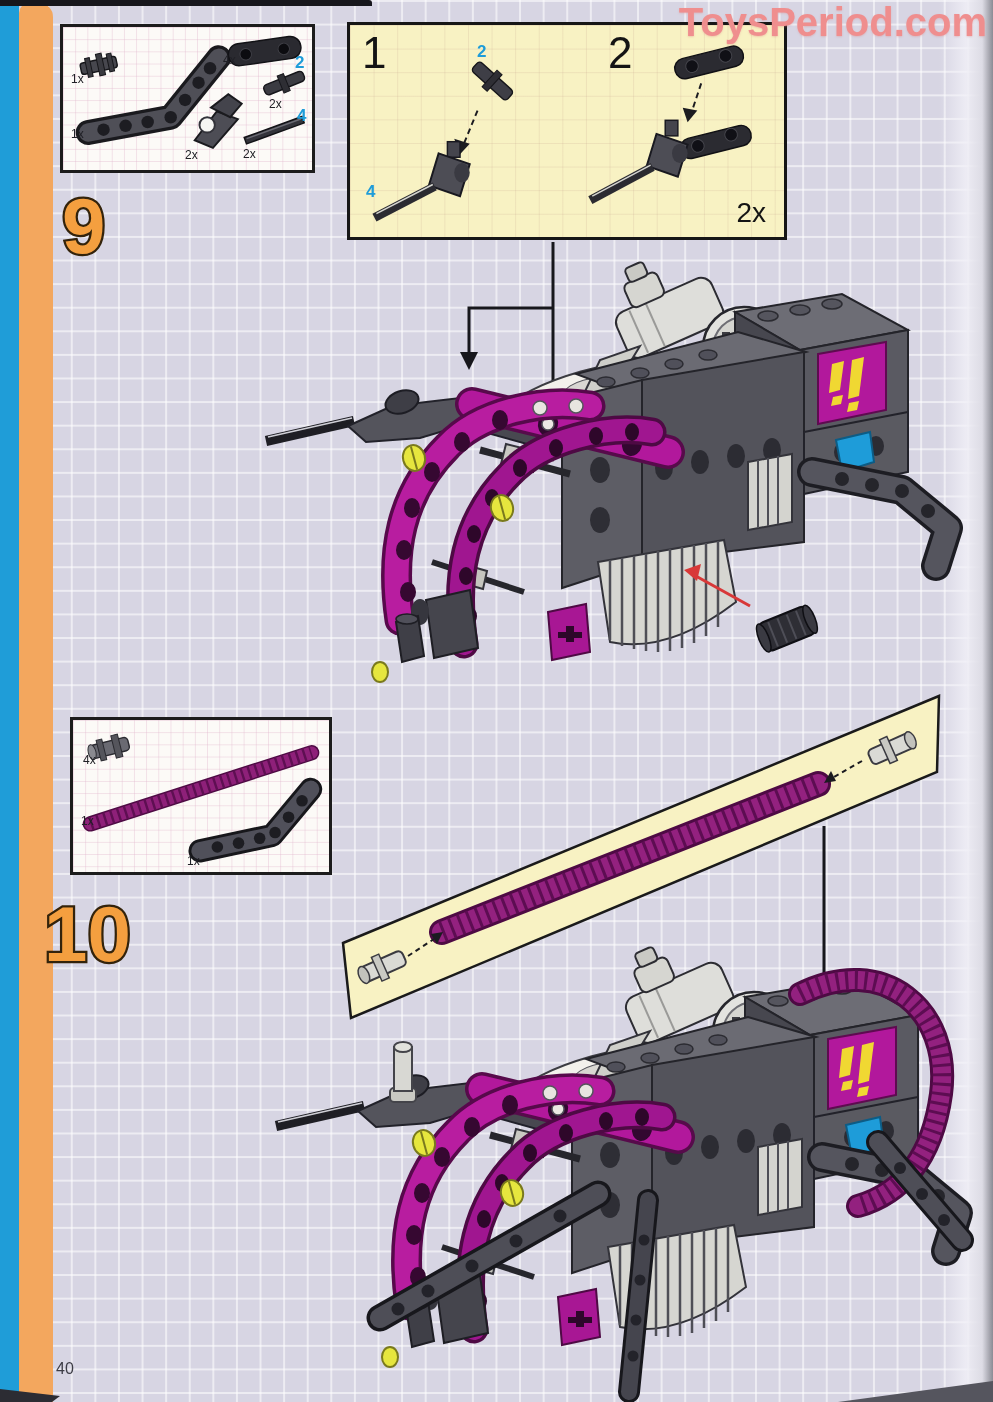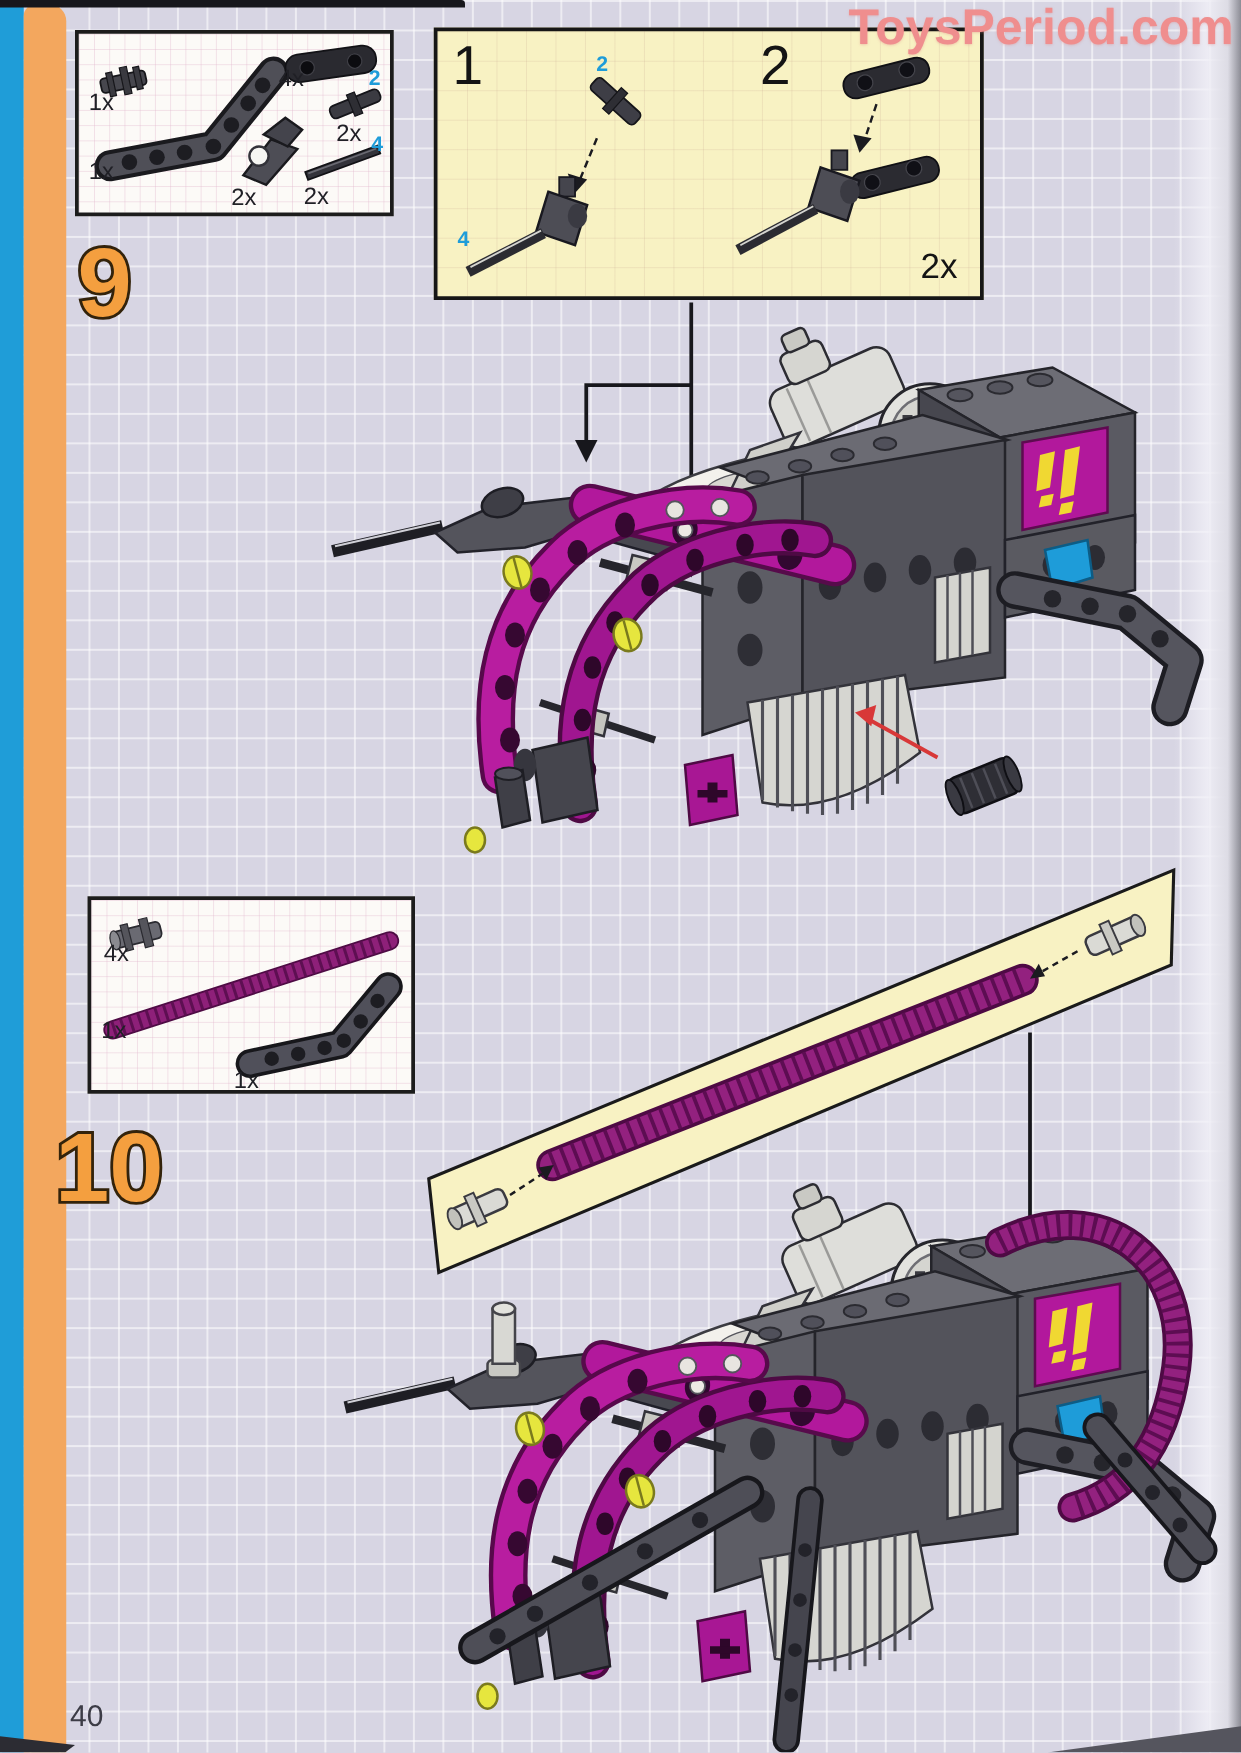--- a/index.html
+++ b/index.html
@@ -28,35 +28,35 @@
   .watermark{position:absolute;top:0;right:6px;z-index:6;font-size:40px;font-weight:800;letter-spacing:0;
     color:var(--watermark-pink);text-shadow:0 1px 2px rgba(222,130,130,.35);}
   .partsbox{position:absolute;background:var(--parts-bg);border:3px solid #1c1c1c;z-index:4;
     background-image:
       linear-gradient(to right, rgba(226,183,205,.4) 1px, transparent 1px),
       linear-gradient(to bottom, rgba(226,183,205,.4) 1px, transparent 1px);
     background-size:12.2px 12.2px;}
   .partsbox svg{position:absolute;left:0;top:0;width:100%;height:100%}
   #pb9{left:60px;top:24px;width:255px;height:149px}
   #pb10{left:70px;top:717px;width:262px;height:158px}
-  .cnt{position:absolute;font-size:19px;color:#202026;line-height:1;z-index:2}
+  .cnt{position:absolute;font-size:12px;color:#202026;line-height:1;z-index:2}
   .bluenum{position:absolute;font-size:17px;font-weight:700;color:var(--accent-blue);line-height:1;z-index:2}
   .callout{position:absolute;left:347px;top:22px;width:440px;height:218px;background:var(--callout-bg);
     border:3px solid #161616;z-index:4;
     background-image:
       linear-gradient(to right, rgba(205,175,150,.25) 1px, transparent 1px),
       linear-gradient(to bottom, rgba(205,175,150,.25) 1px, transparent 1px);
     background-size:23.6px 23.6px;}
   .callout svg{position:absolute;left:0;top:0;width:100%;height:100%}
   .sub{position:absolute;font-size:44px;font-weight:400;color:#141414;line-height:1;z-index:2}
   .qty{position:absolute;right:18px;bottom:10px;font-size:28px;color:#141414;line-height:1;z-index:2}
   .stepnum{position:absolute;z-index:4}
   .stepnum text{font-family:"Liberation Sans",sans-serif;font-weight:bold;font-size:78px;
     fill:var(--step-orange);stroke:var(--step-outline);stroke-width:4.5px;paint-order:stroke;}
-  .pagenum{position:absolute;left:56px;top:1360px;font-size:24px;color:#3c3c46;z-index:4}
+  .pagenum{position:absolute;left:56px;top:1360px;font-size:16px;color:#3c3c46;z-index:4}
 </style>
 </head>
 <body>
 
 <div class="topbar"></div>
 <div class="stripe-blue"></div>
 <div class="stripe-orange"></div>
 <div class="right-fade"></div>
 
 <div class="watermark">ToysPeriod.com</div>

